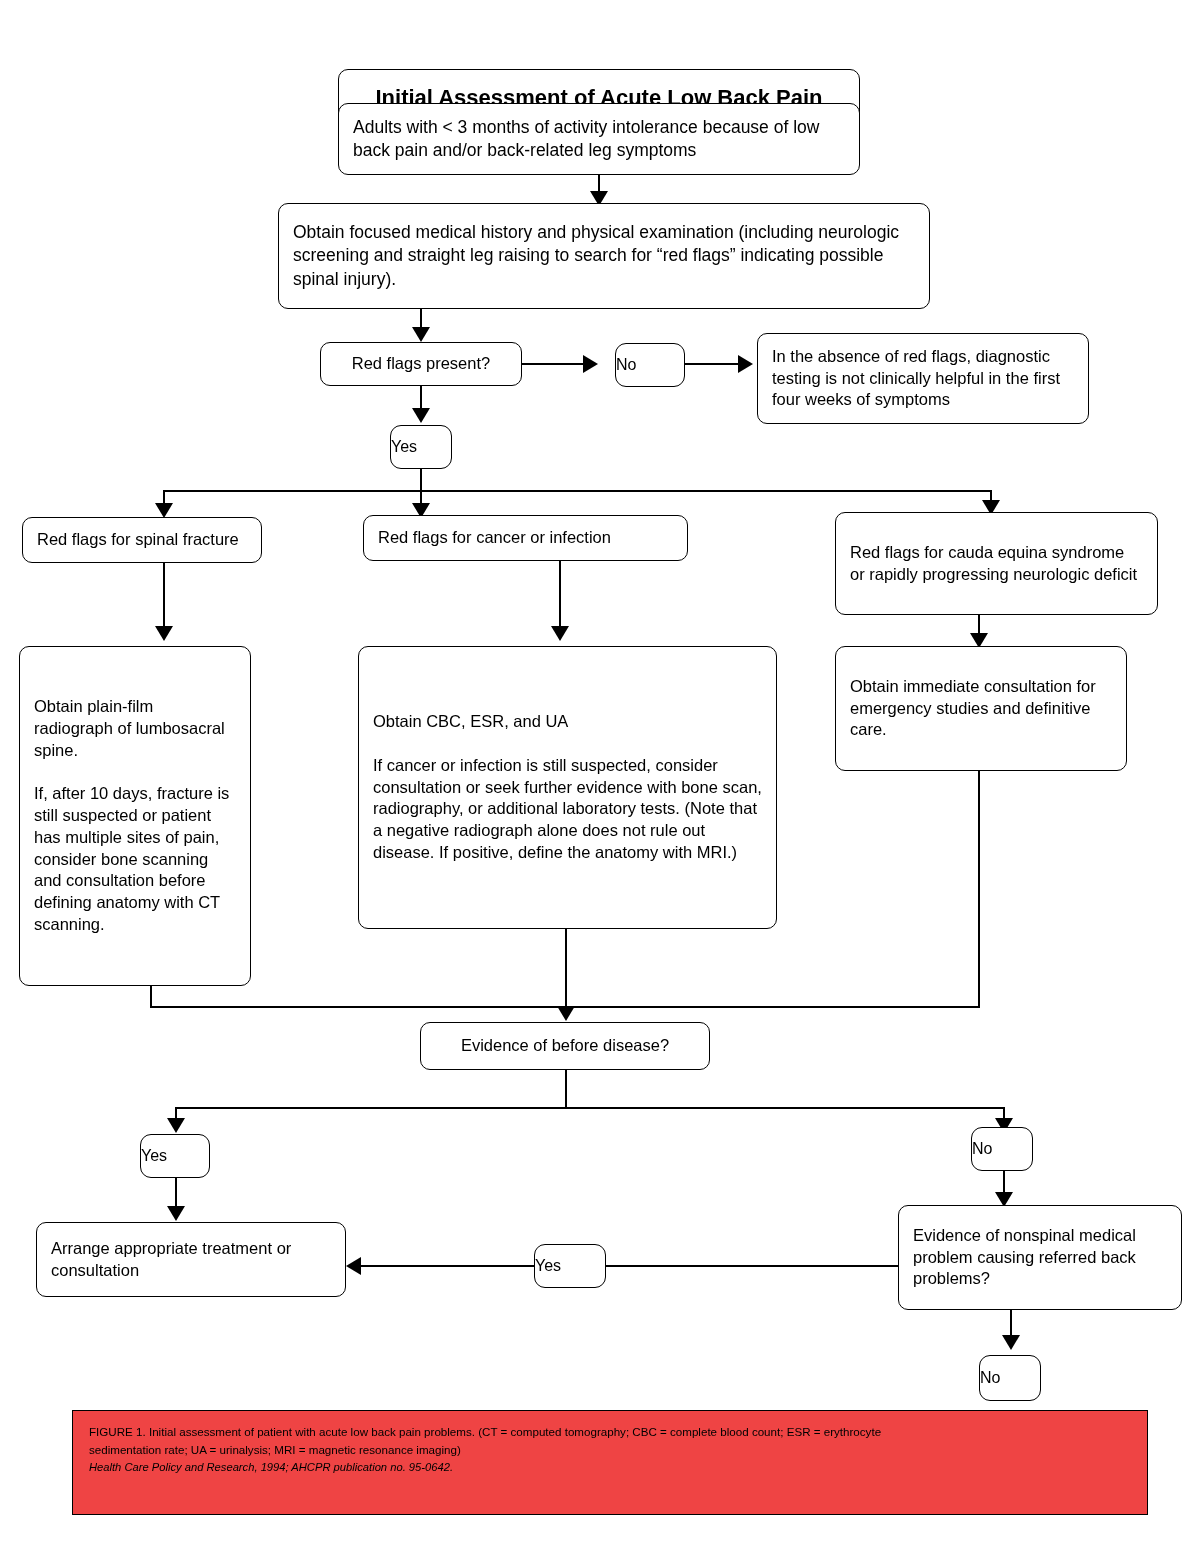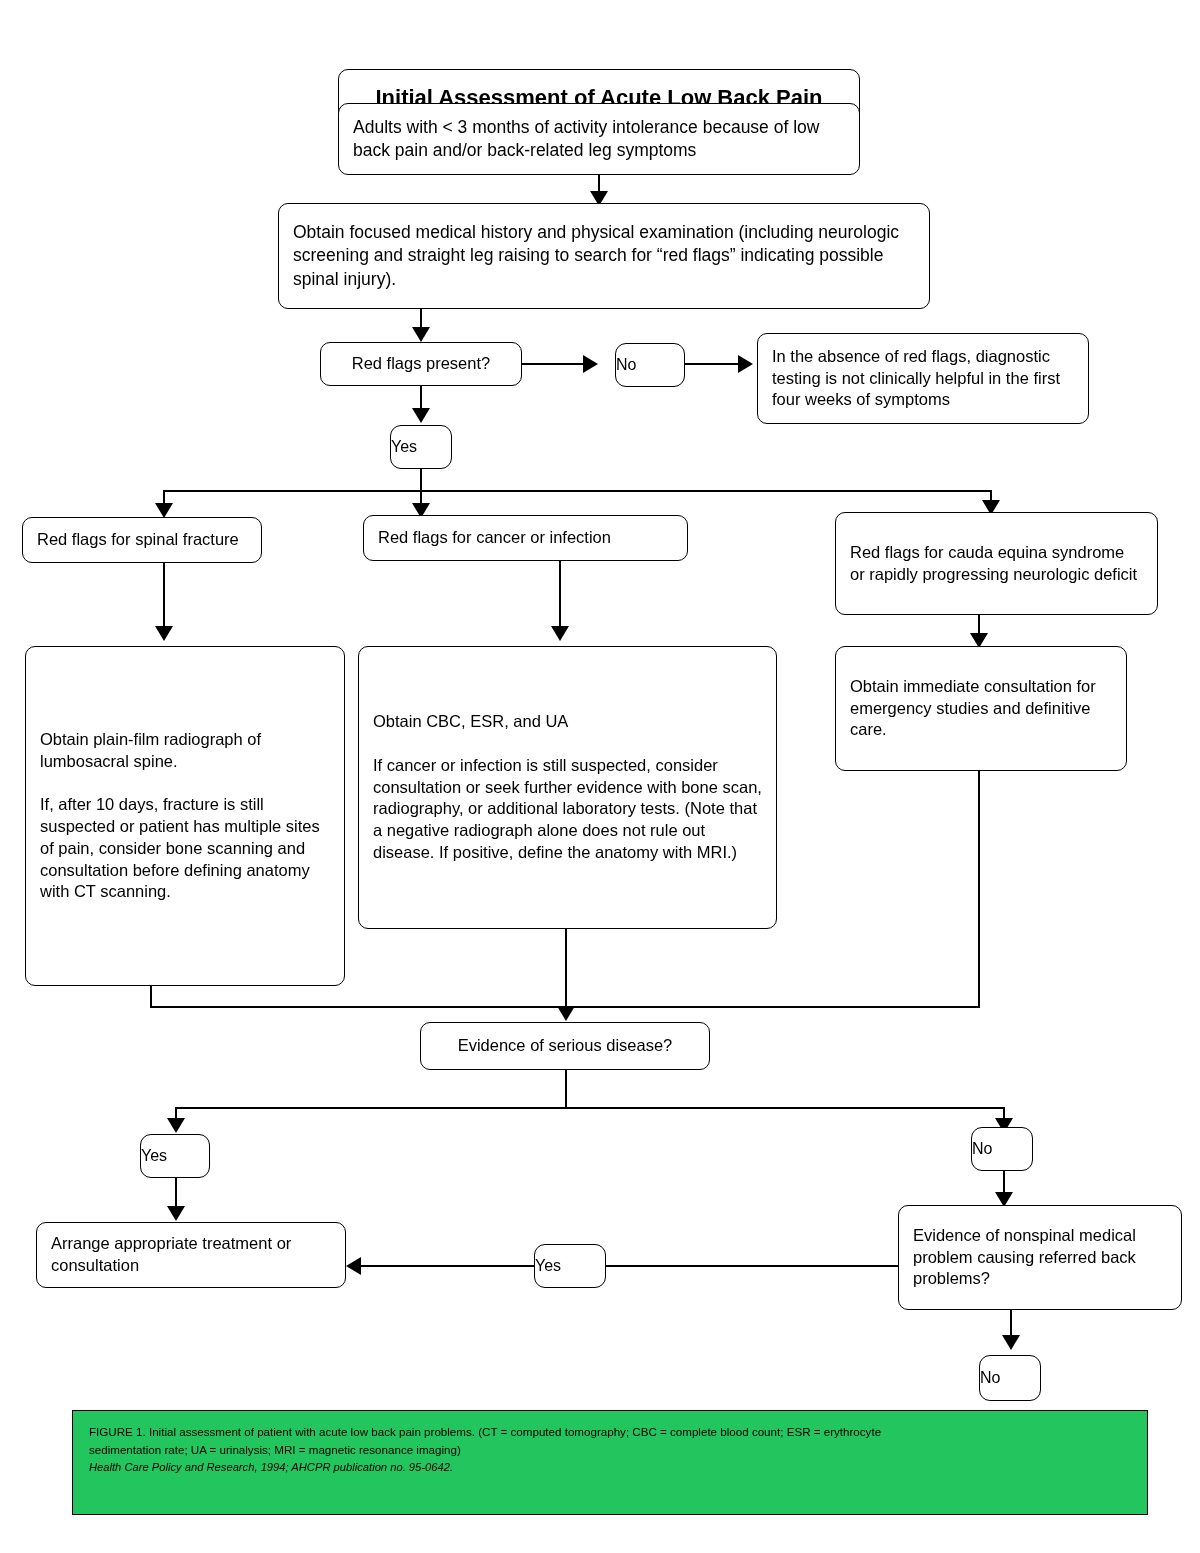--- a/index.html
+++ b/index.html
@@ -77,21 +77,21 @@
     border-top: 9px solid transparent;
     border-bottom: 9px solid transparent;
     border-right: 15px solid #000000;
   }
 
   
   .footer-box {
     position: absolute;
     box-sizing: border-box;
     border: 1.4px solid #000000;
-    background: #22c55e;
+    background: #ef4444;
     padding: 12px 16px 10px 16px;
     z-index: 3;
   }
   .footer-line {
     font-size: 11.6px;
     line-height: 1.55;
     display: block;
   }
   .footer-italic {
     font-style: italic;
@@ -174,21 +174,21 @@
 
   <div class="vline" style="left:163px; top:563px; height:66px;"></div>
   <div class="arrow-d" style="left:155px; top:626px;"></div>
 
   <div class="vline" style="left:559px; top:561px; height:68px;"></div>
   <div class="arrow-d" style="left:551px; top:626px;"></div>
 
   <div class="vline" style="left:978px; top:615px; height:22px;"></div>
   <div class="arrow-d" style="left:970px; top:633px;"></div>
 
-  <div class="node body-md" style="left:25px; top:646px; width:320px; height:340px;">
+  <div class="node body-md" style="left:19px; top:646px; width:232px; height:340px;">
     <span class="txt pad">Obtain plain-film radiograph of lumbosacral spine.
 
 If, after 10 days, fracture is still suspected or patient has multiple sites of pain, consider bone scanning and consultation before defining anatomy with CT scanning.</span>
   </div>
 
   <div class="node body-md" style="left:835px; top:646px; width:292px; height:125px;">
     <span class="txt pad">Obtain immediate consultation for emergency studies and definitive care.</span>
   </div>
 
   <div class="node body-md" style="left:358px; top:646px; width:419px; height:283px;">
@@ -198,21 +198,21 @@
   </div>
 
   <div class="vline" style="left:150px; top:986px; height:22px;"></div>
   <div class="vline" style="left:565px; top:929px; height:79px;"></div>
   <div class="vline" style="left:978px; top:771px; height:237px;"></div>
 
   <div class="hline" style="left:150px; top:1006px; width:828px;"></div>
   <div class="arrow-d" style="left:557px; top:1006px;"></div>
 
   <div class="node body-md center" style="left:420px; top:1022px; width:290px; height:48px;">
-    <span class="txt pad">Evidence of serious disease?</span>
+    <span class="txt pad">Evidence of before disease?</span>
   </div>
 
   <div class="vline" style="left:565px; top:1070px; height:38px;"></div>
   <div class="hline" style="left:175px; top:1107px; width:828px;"></div>
 
   <div class="vline" style="left:175px; top:1107px; height:12px;"></div>
   <div class="arrow-d" style="left:167px; top:1118px;"></div>
 
   <div class="vline" style="left:1003px; top:1107px; height:12px;"></div>
   <div class="arrow-d" style="left:995px; top:1118px;"></div>
@@ -221,21 +221,21 @@
     <span class="txt">Yes</span>
   </div>
 
   <div class="node pill" style="left:971px; top:1127px; width:62px; height:44px;">
     <span class="txt">No</span>
   </div>
 
   <div class="vline" style="left:175px; top:1178px; height:32px;"></div>
   <div class="arrow-d" style="left:167px; top:1206px;"></div>
 
-  <div class="node body-md" style="left:36px; top:1222px; width:310px; height:66px;">
+  <div class="node body-md" style="left:36px; top:1222px; width:310px; height:75px;">
     <span class="txt pad">Arrange appropriate treatment or consultation</span>
   </div>
 
   <div class="vline" style="left:1003px; top:1171px; height:24px;"></div>
   <div class="arrow-d" style="left:995px; top:1192px;"></div>
 
   <div class="node body-md" style="left:898px; top:1205px; width:284px; height:105px;">
     <span class="txt pad">Evidence of nonspinal medical problem causing referred back problems?</span>
   </div>
 

